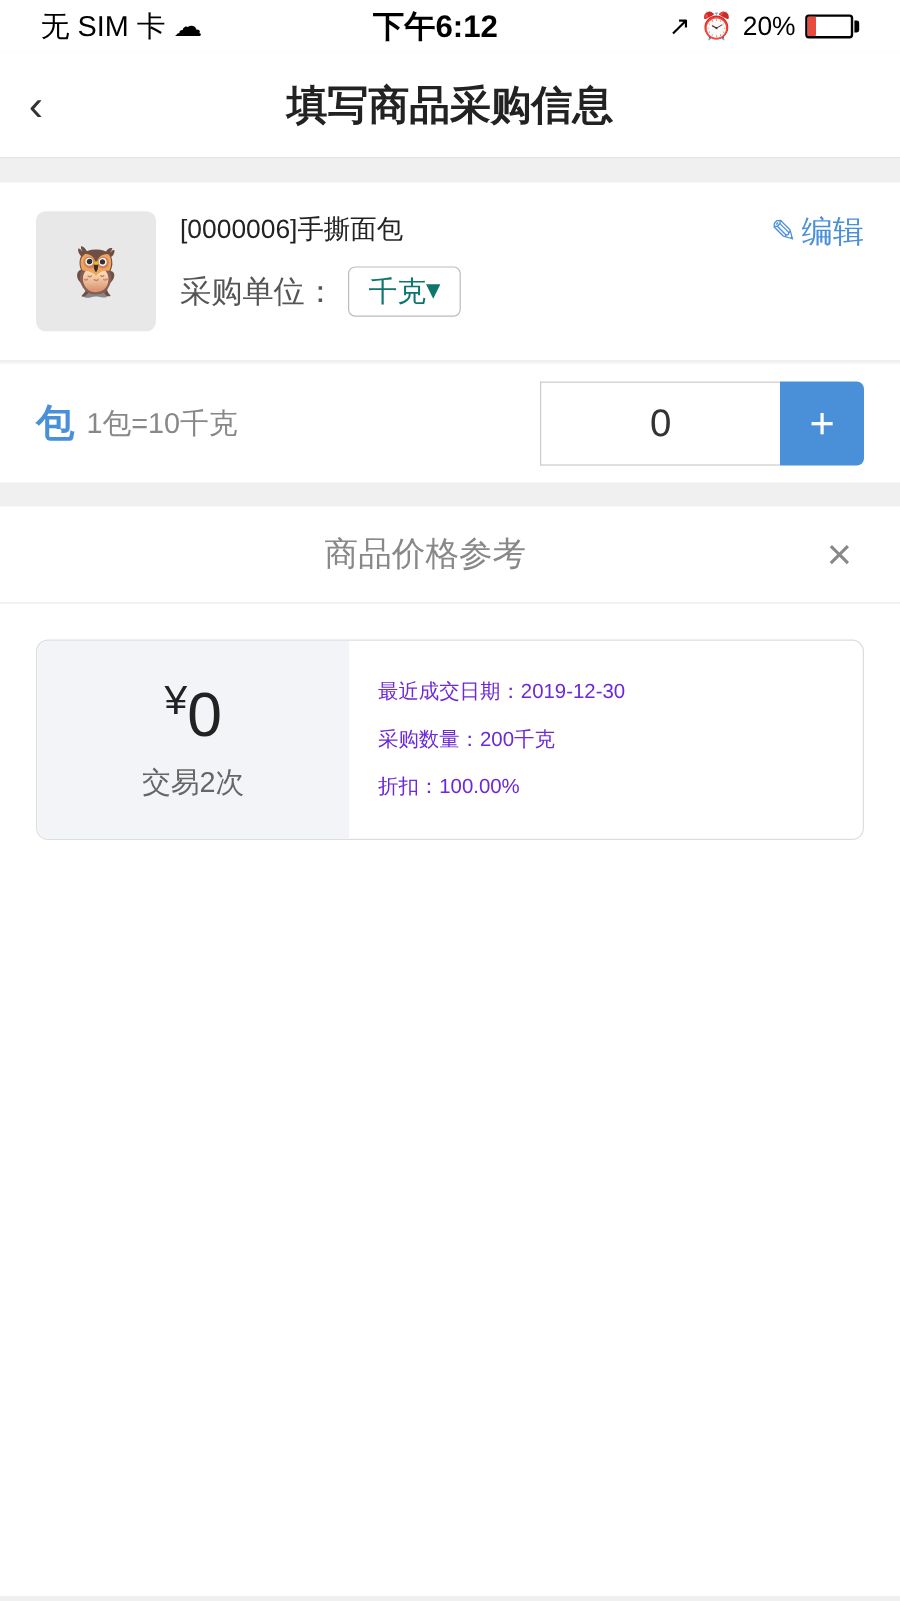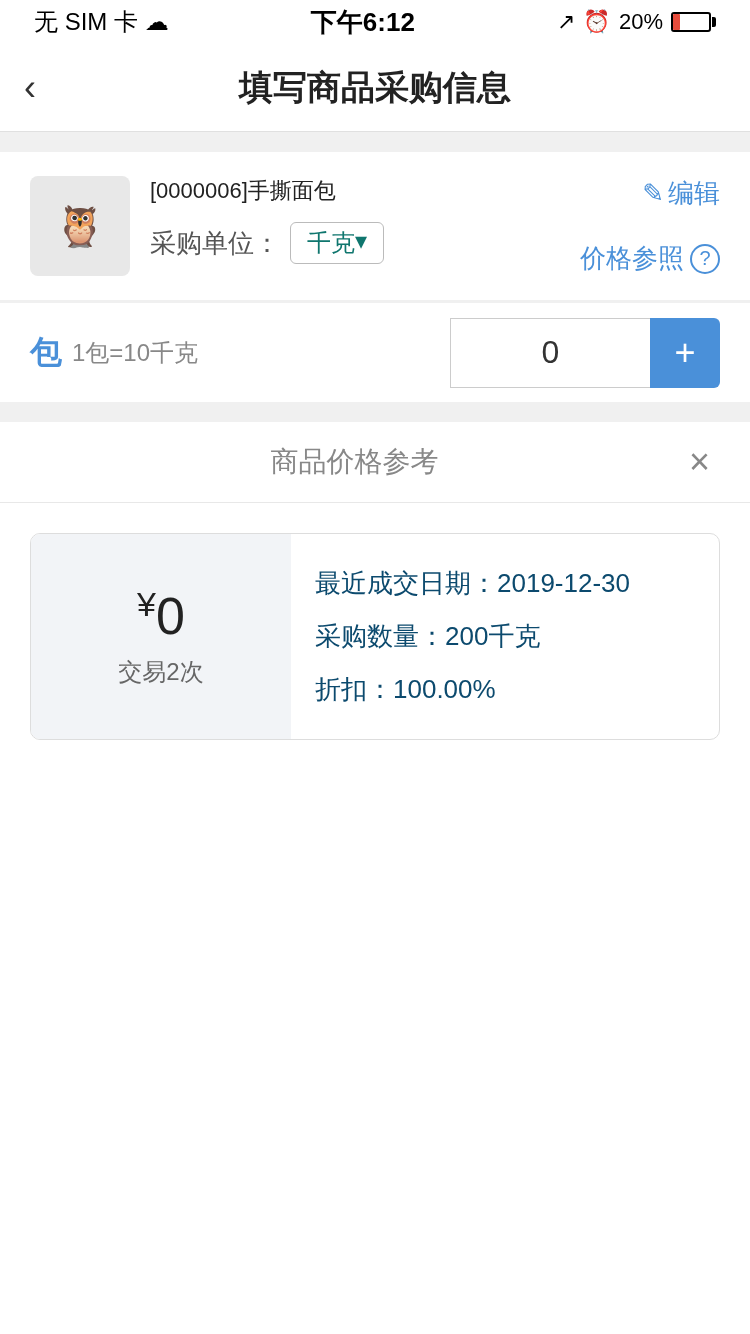--- a/index.html
+++ b/index.html
@@ -308,22 +308,22 @@
     }
     .transaction-right {
       flex: 1;
       padding: 30px 24px;
       display: flex;
       flex-direction: column;
       gap: 14px;
       justify-content: center;
     }
     .detail-row {
-      font-size: 26px;
-      color: #0c4a6e;
+      font-size: 17px;
+      color: #6d28d9;
       line-height: 1.5;
     }
 
     
     .content-spacer {
       background: #fff;
       flex: 1;
       min-height: 600px;
     }
   </style>
@@ -368,26 +368,20 @@
             <span>▾</span>
           </div>
         </div>
       </div>
     </div>
     <div style="display:flex;flex-direction:column;align-items:flex-end;gap:30px;">
       <div class="edit-btn">
         <span>✎</span>
         <span>编辑</span>
       </div>
-      <div class="price-ref-btn">
-        <span>价格参照</span>
-        <div class="help-circle">
-          <span>?</span>
-        </div>
-      </div>
     </div>
   </div>
 </div>
 
 <div class="quantity-section">
   <div class="quantity-label">
     <span class="unit-badge">包</span>
     <span class="unit-hint">1包=10千克</span>
   </div>
   <div class="quantity-input-group">

